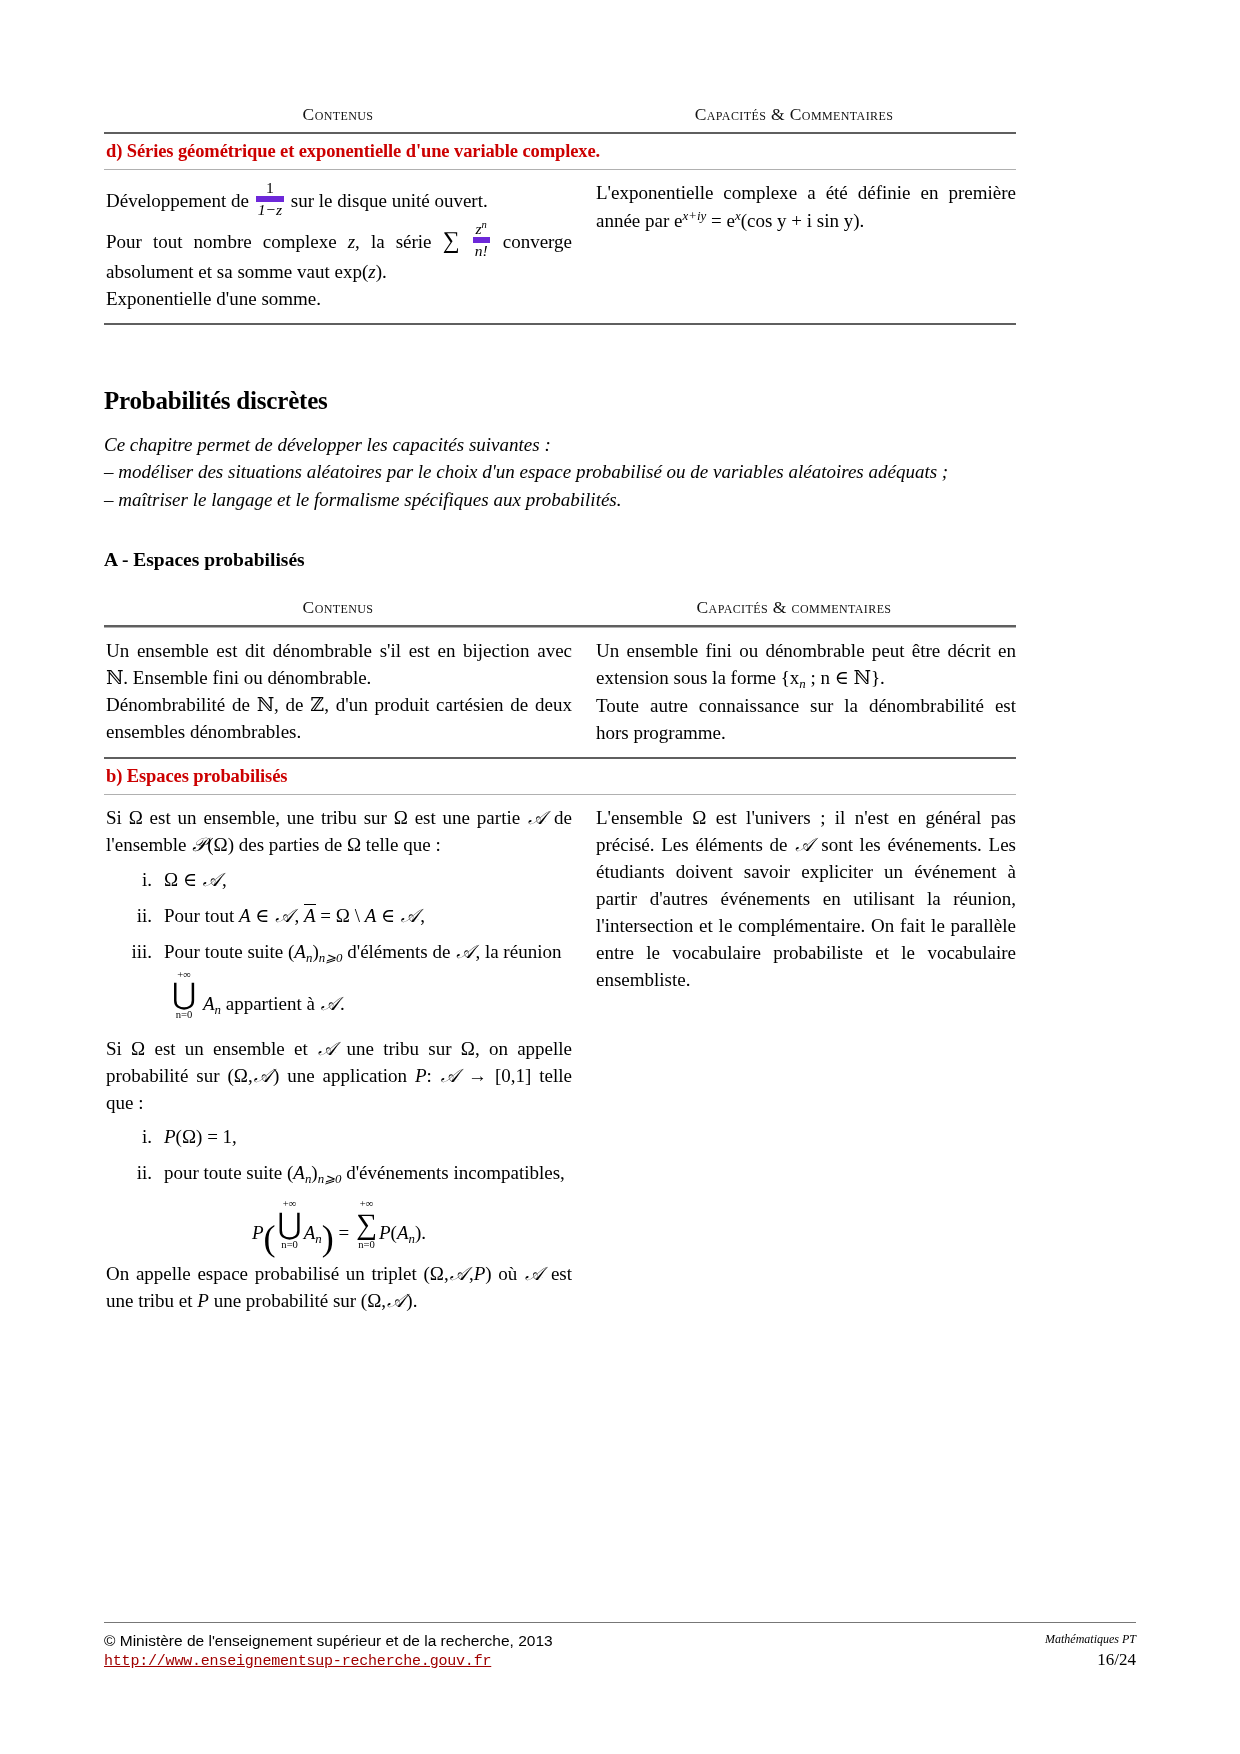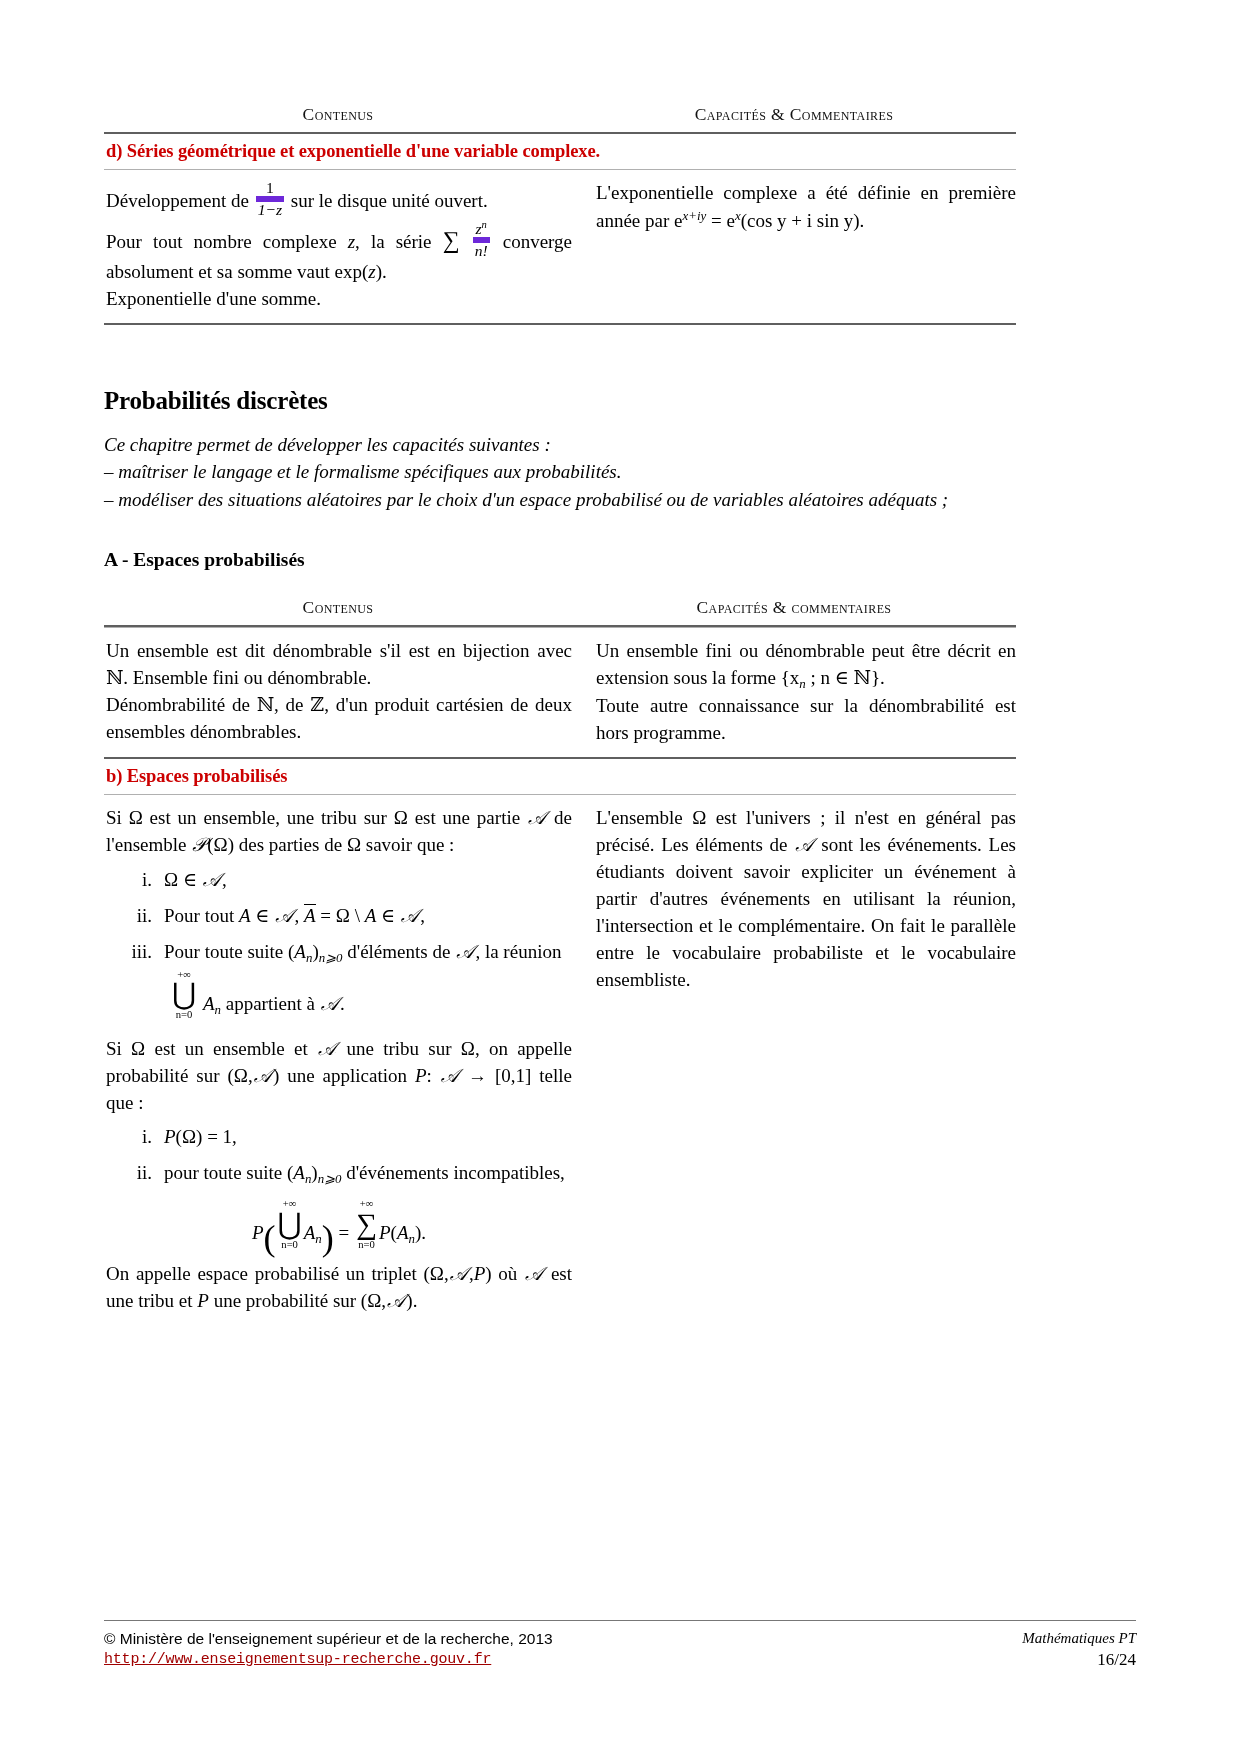--- a/index.html
+++ b/index.html
@@ -179,21 +179,21 @@
   .footer .right-col { text-align: right; }
   .footer .url {
     font-family: "Liberation Mono", "DejaVu Sans Mono", monospace;
     font-size: 15px;
     color: #a00000;
     letter-spacing: -0.2px;
     display: inline-block;
     margin-top: 3px;
   }
   .footer .copy { font-family: "Liberation Sans", sans-serif; font-size: 15.5px; }
-  .footer .journal { font-style: italic; font-size: 15px; }
+  .footer .journal { font-style: italic; font-size: 12px; }
   .footer .pageno { font-size: 17px; margin-top: 3px; }
   .spacer-60 { height: 62px; }
 </style>
 </head>
 <body>
 
 <div class="page">
 
   <table class="tbl">
     <colgroup>
@@ -246,22 +246,22 @@
         </tr>
   </tbody>
     </table>
 
   <div class="spacer-60"></div>
 
   <div class="chapter-title">Probabilités discrètes</div>
 
   <div class="chapter-intro">
     <div>Ce chapitre permet de développer les capacités suivantes :</div>
+    <div class="dash-item">– modéliser des situations aléatoires par le choix d'un espace probabilisé ou de variables aléatoires adéquats ;</div>
     <div class="dash-item">– maîtriser le langage et le formalisme spécifiques aux probabilités.</div>
-    <div class="dash-item">– modéliser des situations aléatoires par le choix d'un espace probabilisé ou de variables aléatoires adéquats ;</div>
   </div>
 
   <div class="section-title">A - Espaces probabilisés</div>
 
   <table class="tbl">
     <colgroup>
         <col class="left">
         <col class="right">
       </colgroup>
     <tbody>
@@ -298,21 +298,21 @@
     <tr class="rule-thin">
           <td colspan="2"></td>
         </tr>
     <tr class="body">
       <td class="left">
 
         <div>
           <span>Si Ω est un ensemble, une tribu sur Ω est une partie</span>
           <span class="cal">𝒜</span>
           <span>de l'ensemble</span>
-          <span class="cal">𝒫</span><span>(Ω) des parties de Ω savoir que :</span>
+          <span class="cal">𝒫</span><span>(Ω) des parties de Ω telle que :</span>
         </div>
 
         <ol class="roman">
           <li>
             <span class="mark">i.</span>
             <span>
               <span>Ω</span> <span>∈</span> <span class="cal">𝒜</span>,
             </span>
           </li>
           <li>

